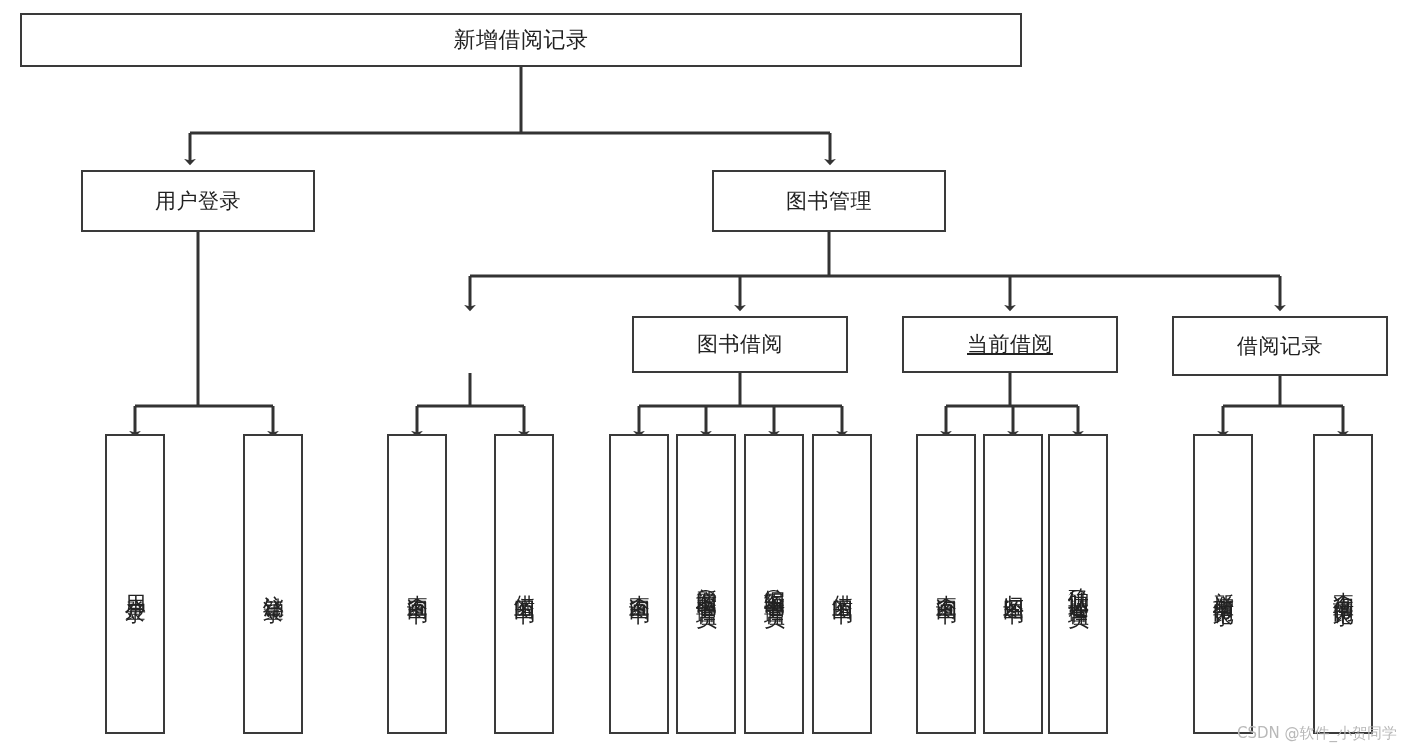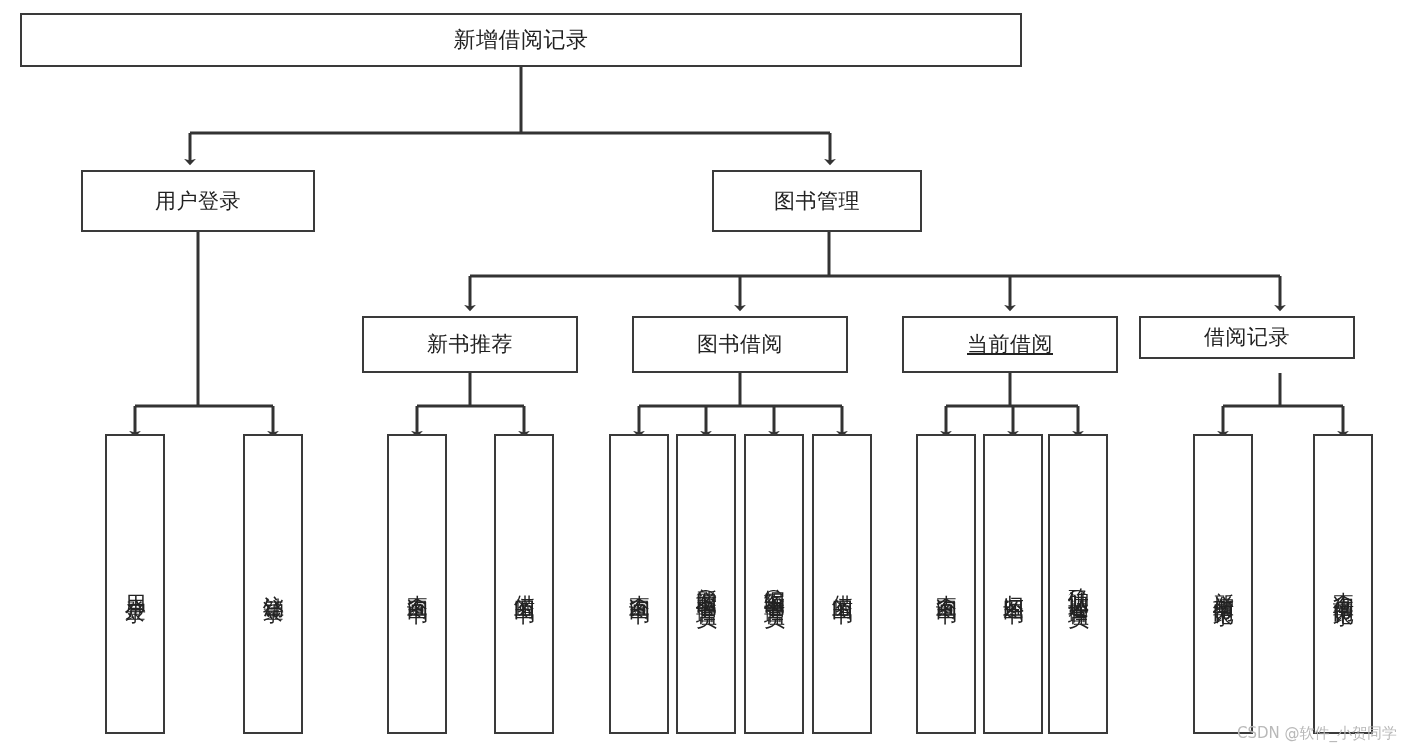--- a/index.html
+++ b/index.html
@@ -104,34 +104,31 @@
     </g>
   </svg>
 
   <div class="node h n-root" style="left:20px;top:13px;width:1002px;height:54px;">
     <span class="lbl">新增借阅记录</span>
   </div>
 
   <div class="node h" style="left:81px;top:170px;width:234px;height:62px;">
     <span class="lbl">用户登录</span>
   </div>
-  <div class="node h" style="left:712px;top:170px;width:210px;height:62px;">
+  <div class="node h" style="left:712px;top:170px;width:234px;height:62px;">
     <span class="lbl">图书管理</span>
   </div>
 
-  <div class="node h" style="left:362px;top:316px;width:216px;height:57px;">
-    <span class="lbl">新书推荐</span>
-  </div>
   <div class="node h" style="left:632px;top:316px;width:216px;height:57px;">
     <span class="lbl">图书借阅</span>
   </div>
   <div class="node h" style="left:902px;top:316px;width:216px;height:57px;text-decoration:underline;">
     <span class="lbl">当前借阅</span>
   </div>
-  <div class="node h" style="left:1139px;top:316px;width:216px;height:43px;">
+  <div class="node h" style="left:1172px;top:316px;width:216px;height:60px;">
     <span class="lbl">借阅记录</span>
   </div>
 
   <div class="node v" style="left:105px;top:434px;width:60px;height:300px;">
     <span class="lbl">用户登录</span>
   </div>
   <div class="node v" style="left:243px;top:434px;width:60px;height:300px;">
     <span class="lbl">注销登录</span>
   </div>
 

